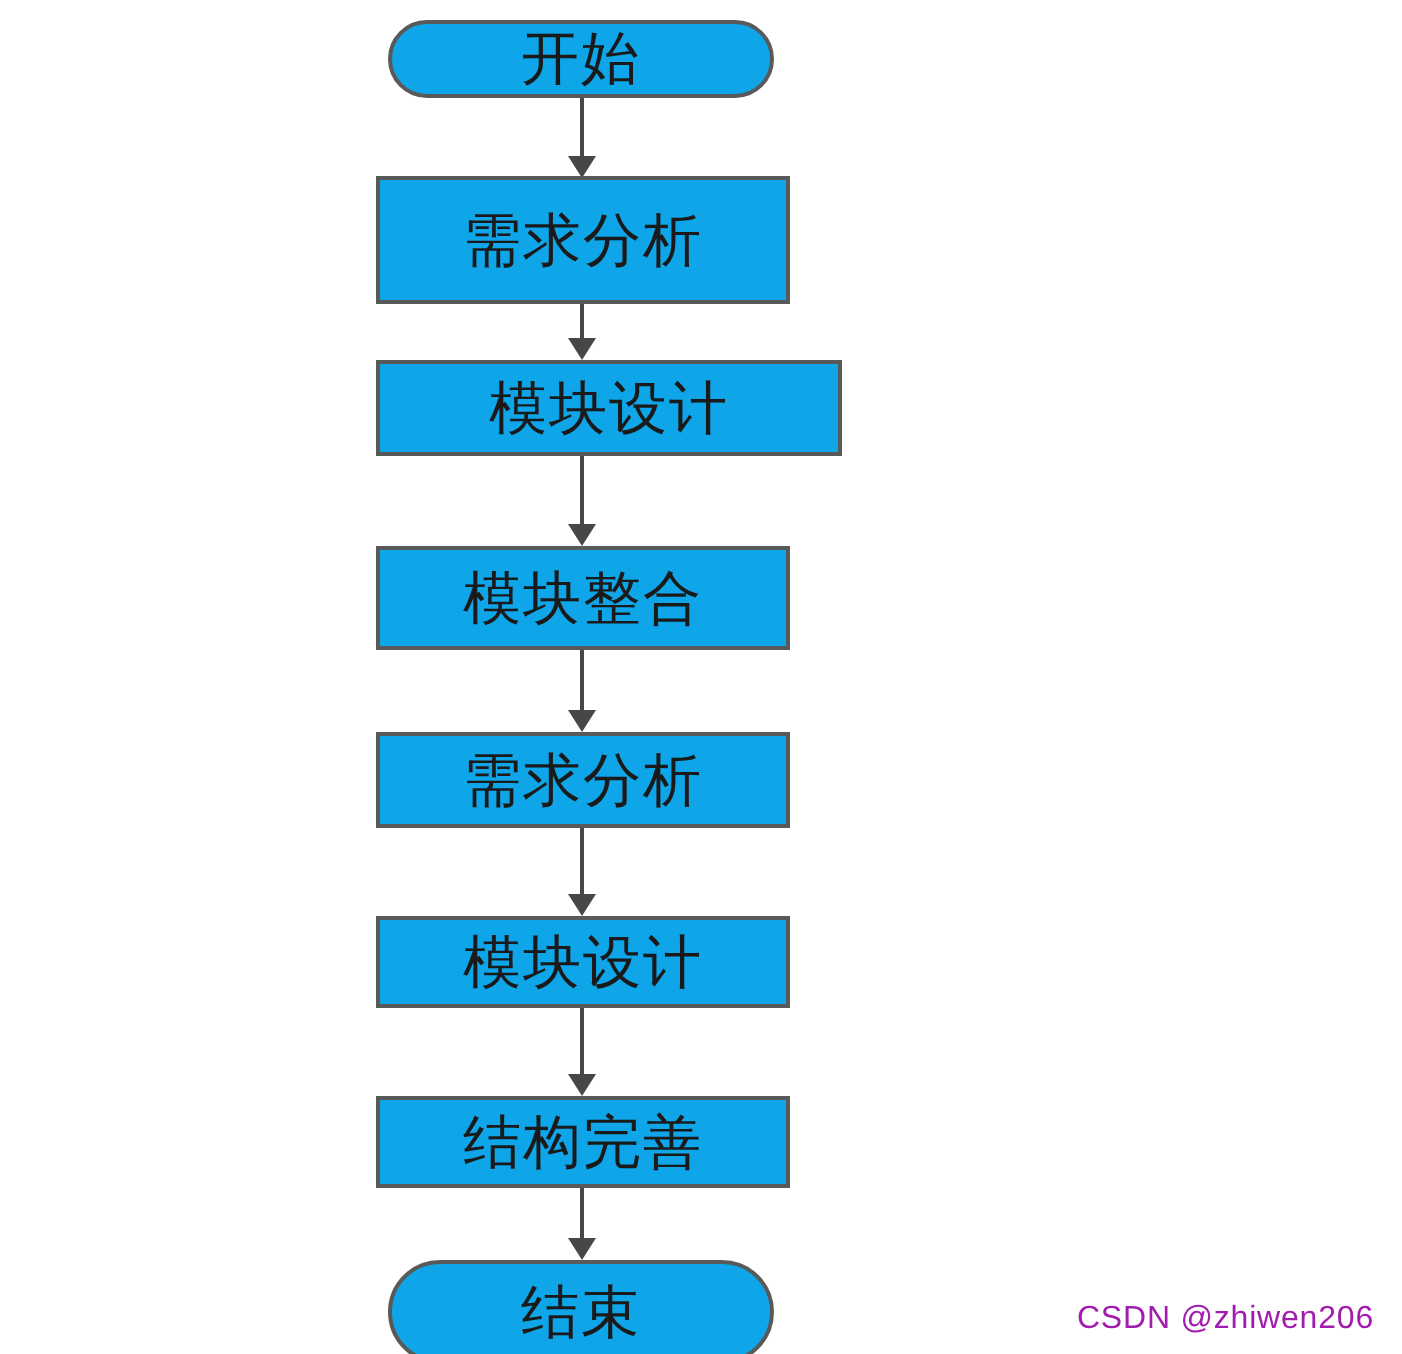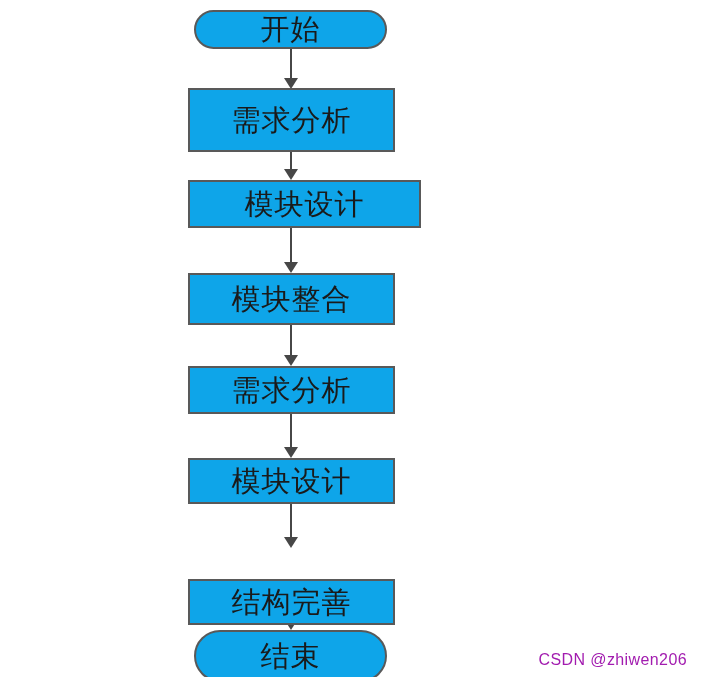--- a/index.html
+++ b/index.html
@@ -97,21 +97,21 @@
     </div>
     <div class="node" style="left: 188px; top: 273px; width: 207px; height: 52px; border-color: rgb(89, 89, 89); color: rgb(26, 26, 26);">
       <span>模块整合</span>
     </div>
     <div class="node" style="left: 188px; top: 366px; width: 207px; height: 48px; border-color: rgb(89, 89, 89); color: rgb(26, 26, 26);">
       <span>需求分析</span>
     </div>
     <div class="node" style="left: 188px; top: 458px; width: 207px; height: 46px; border-color: rgb(89, 89, 89); color: rgb(26, 26, 26);">
       <span>模块设计</span>
     </div>
-    <div class="node" style="left: 188px; top: 548px; width: 207px; height: 46px; border-color: rgb(89, 89, 89); color: rgb(26, 26, 26); margin-top: 31px;">
+    <div class="node" style="left: 188px; top: 548px; width: 207px; height: 46px; border-color: rgb(89, 89, 89); color: rgb(26, 26, 26);">
       <span>结构完善</span>
     </div>
     <div class="node terminator" style="left: 194px; top: 630px; width: 193px; height: 52px; border-color: rgb(89, 89, 89); color: rgb(26, 26, 26);">
       <span>结束</span>
     </div>
   </div>
 
 <div id="watermark">CSDN @zhiwen206</div>
 
 </body></html>

